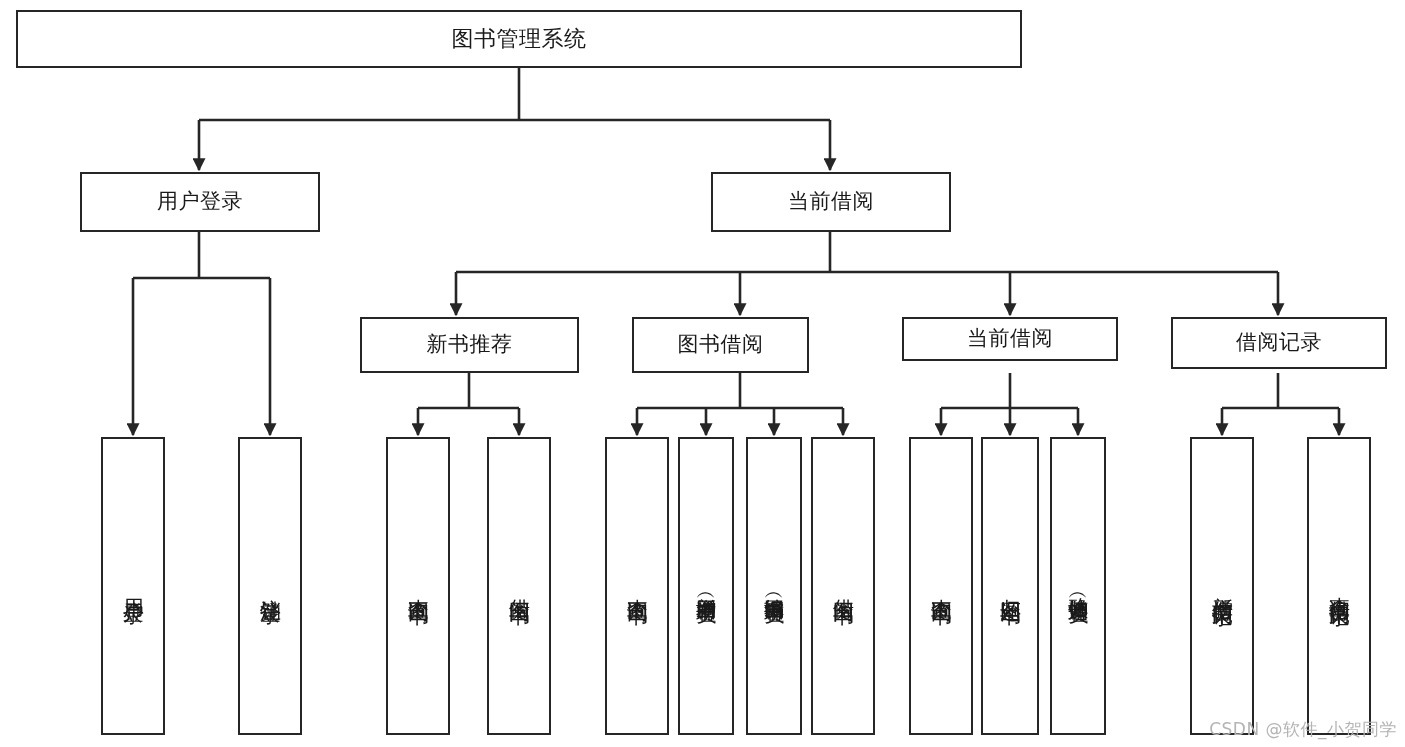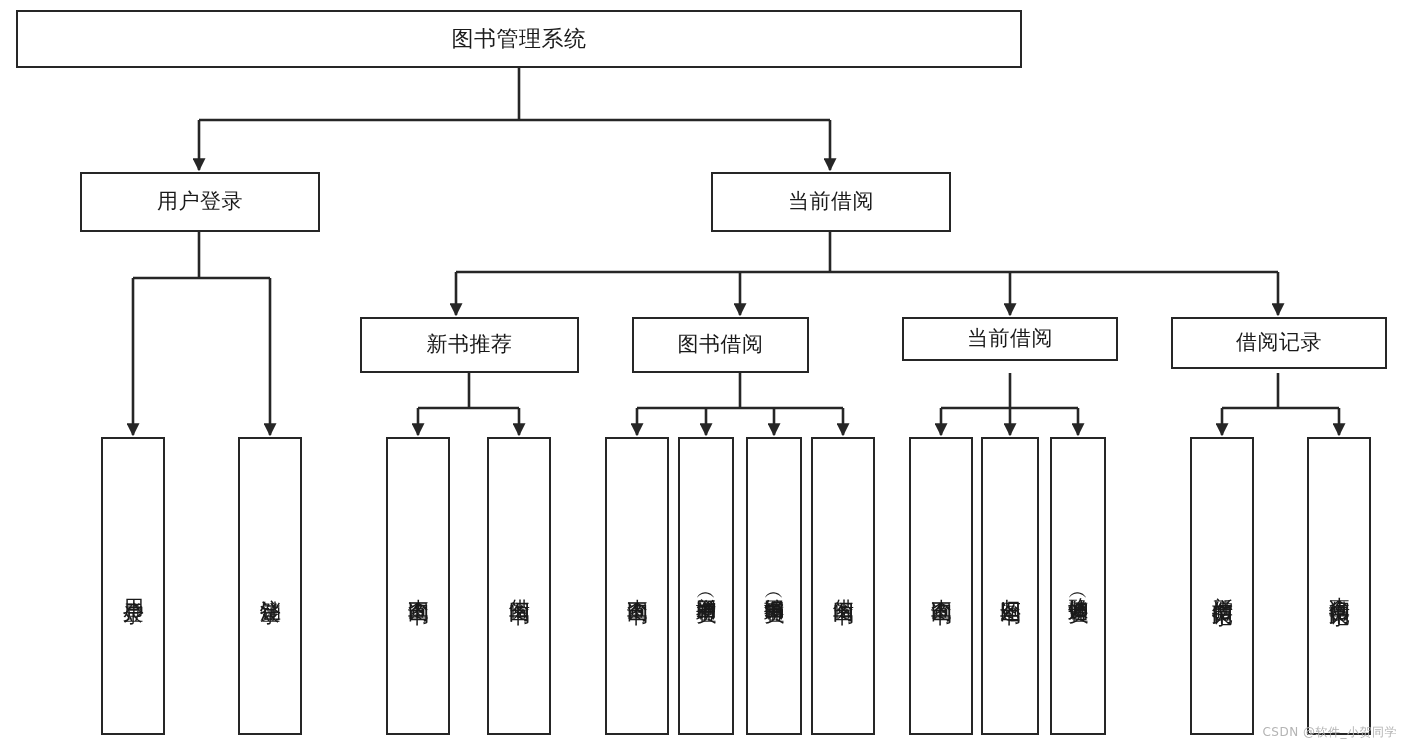--- a/index.html
+++ b/index.html
@@ -65,21 +65,21 @@
     max-height: 100%;
   }
   .node.vert.narrow .node-label {
     font-size: 20px;
     letter-spacing: 1px;
   }
   #watermark {
     position: absolute;
     right: 8px;
     bottom: 6px;
-    font-size: 12px;
+    font-size: 17px;
     color: #b4b4b4;
     white-space: nowrap;
     letter-spacing: 0.5px;
   }
 </style>
 </head>
 <body>
 
 <div id="diagram-root">
 

